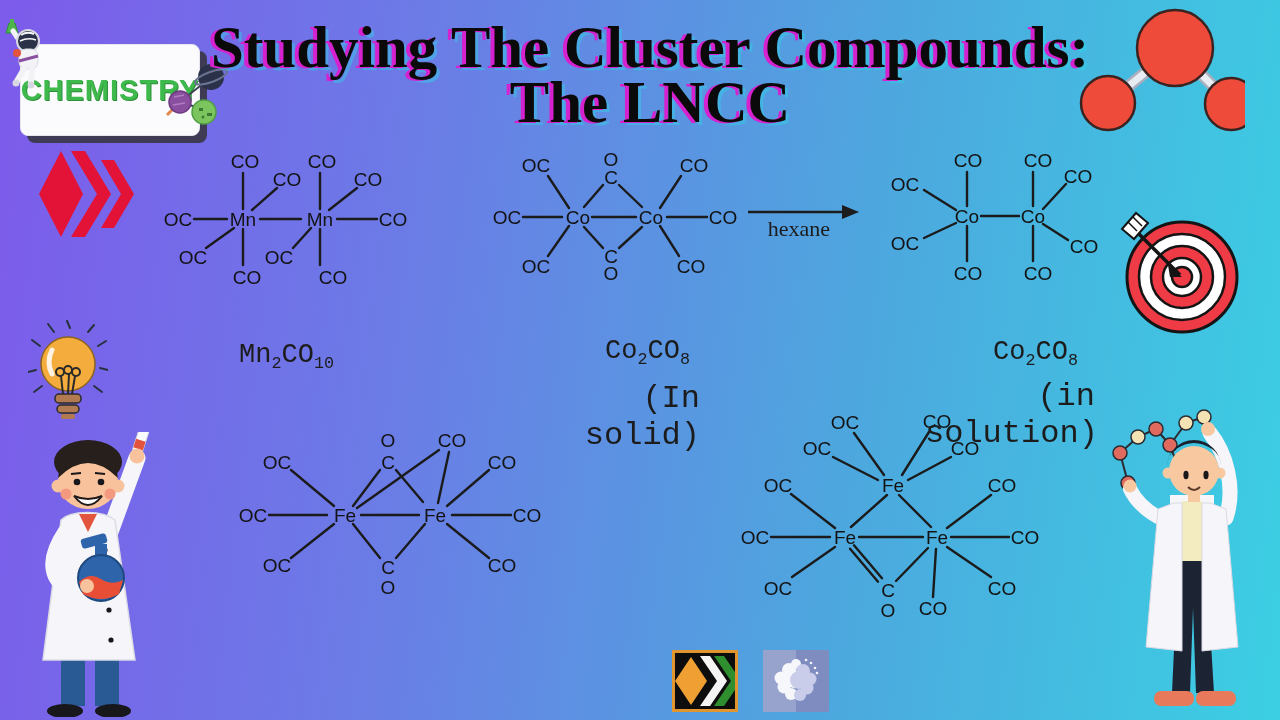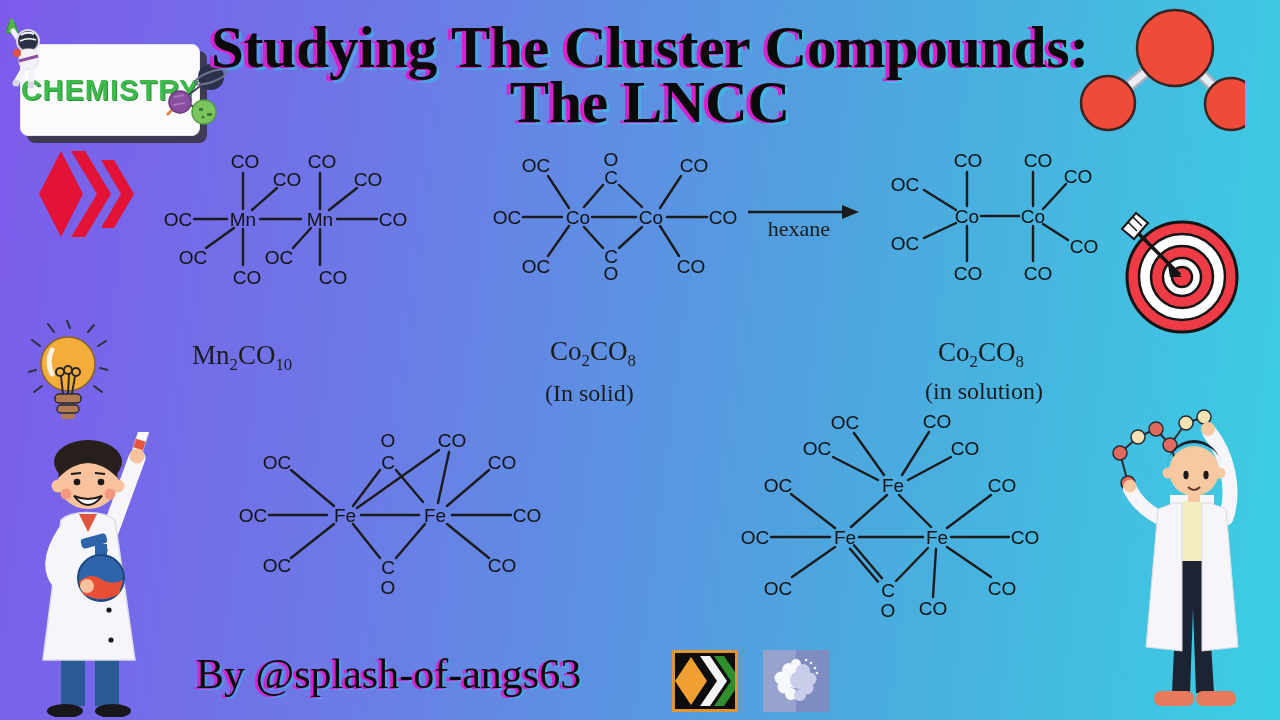--- a/index.html
+++ b/index.html
@@ -17,23 +17,23 @@
     border:1px solid #e6e6ee;border-radius:8px;box-shadow:7px 7px 0 #3f3b55;margin-top:16px;}
   .badge-text{position:absolute;left:0;top:0;width:100%;height:100%;display:flex;align-items:center;justify-content:center;
     font-weight:bold;font-size:29px;letter-spacing:1px;text-shadow:1px 1px 0 #2e8f3a;}
   
   .mol{position:absolute;}
   .mol svg{width:100%;height:100%;}
   .bond{stroke:#1b1b1b;stroke-width:2.4;stroke-linecap:round;}
   .atom{font-family:"Liberation Sans",sans-serif;font-size:19px;fill:#131313;
     text-anchor:middle;dominant-baseline:central;}
   
-  .caption{position:absolute;text-align:left;font-family:Liberation Serif, serif;color:#1c1c1c;}
+  .caption{position:absolute;text-align:right;font-family:Liberation Mono, monospace;color:#1c1c1c;}
   .formula{font-size:27px;}
-  .state{font-size:24px;}
+  .state{font-size:32px;}
   .caption sub{font-size:.62em;}
   .hexane{position:absolute;left:743px;top:172px;width:112px;text-align:center;
     font-family:"Liberation Serif",serif;font-size:22px;color:#1c1c1c;margin-top:44px;}
   
   .byline{position:absolute;left:196px;top:650px;font-family:"Liberation Serif",serif;
     font-size:42px;color:#0a0a0a;text-shadow:-3px 1px 0 #d621cf,2px 2px 0 rgba(46,210,230,.4);}
 </style>
 </head>
 <body>
 
@@ -361,21 +361,20 @@
     <rect x="80" y="100" width="12" height="9" fill="#f8c8a0"></rect>
     <circle cx="86" cy="78" r="25" fill="#f8c8a0"></circle>
     <circle cx="60" cy="80" r="5.5" fill="#f8c8a0"></circle>
       <circle cx="112" cy="80" r="5.5" fill="#f8c8a0"></circle>
     <path d="M59,74 A27,27 0 0 1 113,74 Q113,62 104,56 Q86,44 68,56 Q59,62 59,74 Z" fill="#1a2230"></path>
     <ellipse cx="78" cy="82" rx="2.6" ry="4.2" fill="#17171c"></ellipse>
     <ellipse cx="98" cy="82" rx="2.6" ry="4.2" fill="#17171c"></ellipse>
     <path d="M80,94 Q86,100 92,94" stroke="#5a3a2a" stroke-width="2" fill="none"></path>
   </svg>
 
-  <div class="byline">By @splash-of-angs63</div>
   <svg class="abs" style="left:672px;top:650px" width="66" height="62" viewBox="0 0 66 62">
     <rect x="0" y="0" width="66" height="62" fill="#0d0d0d"></rect>
     <polygon points="19,7 35,31 19,55 3,31" fill="#f0a032"></polygon>
     <polygon points="28,6 38,6 55,31 38,56 28,56 45,31" fill="#f4f4f4"></polygon>
     <polygon points="42,6 52,6 69,31 52,56 42,56 59,31" fill="#2f8f2f"></polygon>
     <rect x="1.5" y="1.5" width="63" height="59" fill="none" stroke-width="3" stroke="#e0952f"></rect>
   </svg>
   <svg class="abs" style="left:763px;top:650px" width="66" height="62" viewBox="0 0 66 62">
     <rect x="0" y="0" width="33" height="62" fill="#97a3cd"></rect>
     <rect x="33" y="0" width="33" height="62" fill="#7f8cc0"></rect>

